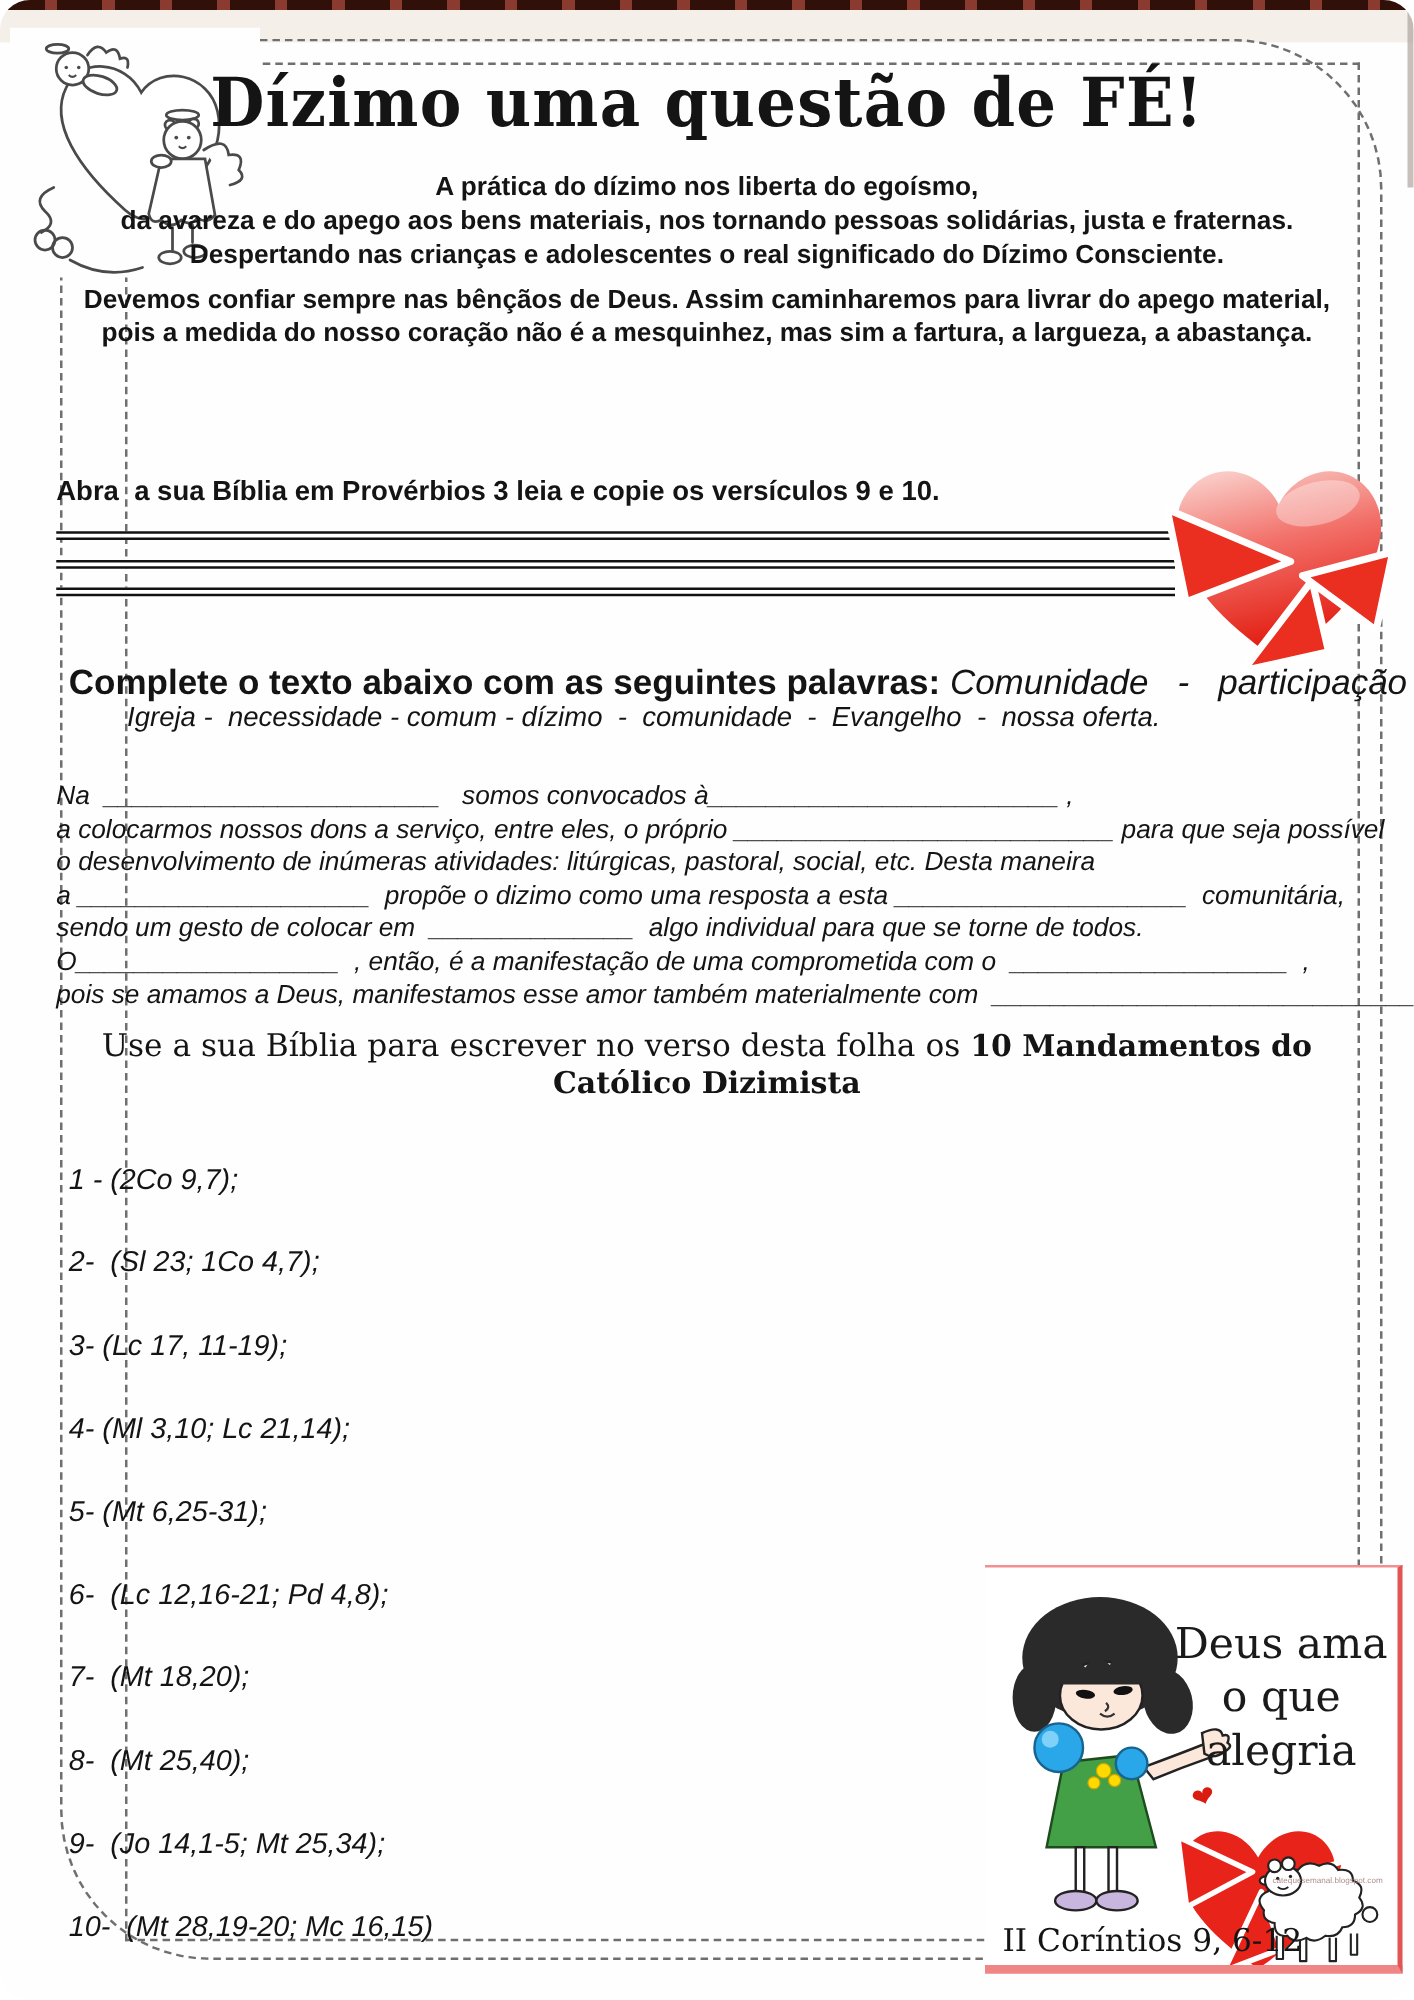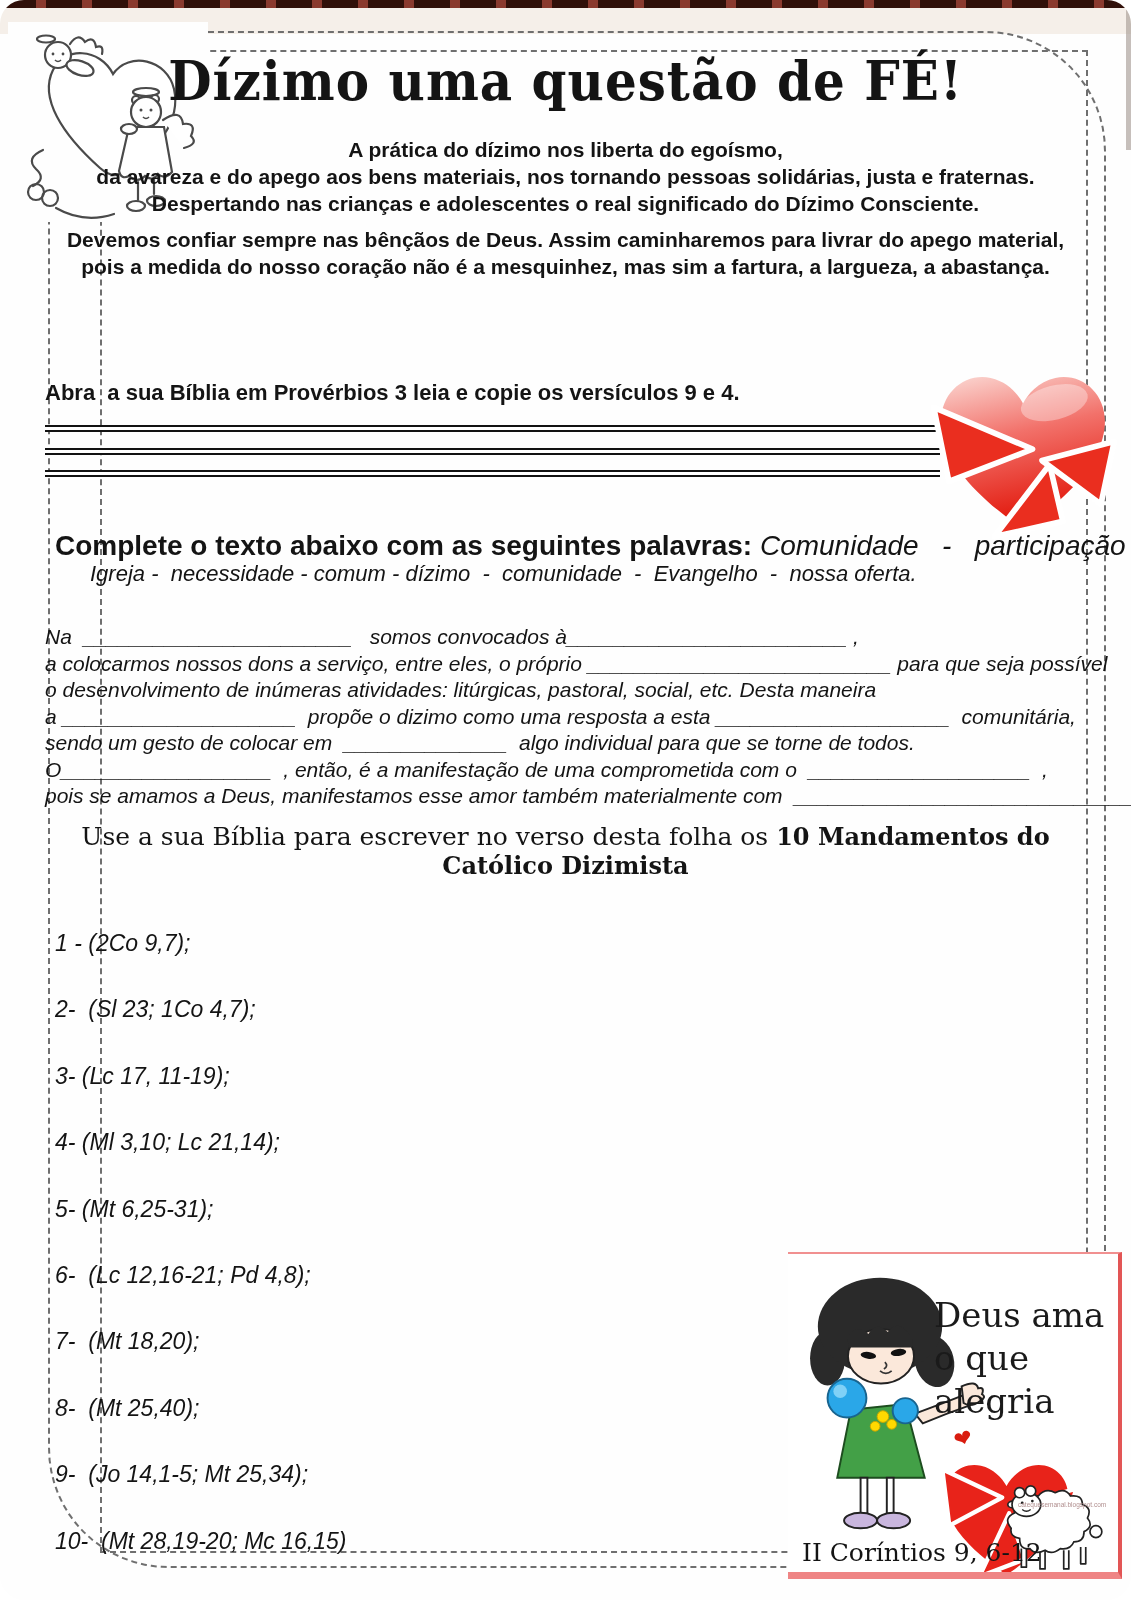--- a/index.html
+++ b/index.html
@@ -29,37 +29,37 @@
   .bible-prompt{position:absolute;left:45px;top:380px;font-weight:bold;font-size:22px;}
   .write-line{position:absolute;left:45px;width:895px;height:3px;
               border-top:2px solid #121212;border-bottom:2px solid #121212;background:#fff;}
   .wl1{top:425px;} .wl2{top:448px;} .wl3{top:470px;}
 
   .heart-gloss{position:absolute;left:928px;top:358px;}
 
   .complete-l1{position:absolute;left:55px;top:530px;font-size:28px;}
   .complete-l1 b{font-weight:bold;}
   .complete-l1 i,.complete-l2{font-style:italic;}
-  .complete-l2{position:absolute;left:90px;width:850px;top:561px;font-size:22px;}
+  .complete-l2{position:absolute;left:90px;width:850px;top:561px;text-align:center;font-size:22px;}
 
   .fill-para{position:absolute;left:45px;top:624px;font-style:italic;font-size:21px;line-height:26.5px;}
   .fill-para div{white-space:pre;}
 
   .mand-head{position:absolute;left:40px;right:40px;top:822px;text-align:center;}
   .mand-head .it{font-family:"DejaVu Serif",serif;font-size:25px;}
   .mand-head .bd{font-family:"DejaVu Serif",serif;font-weight:bold;font-size:24px;}
 
   .mand-list{position:absolute;left:55px;top:889px;}
   .mand-item{font-style:italic;font-size:23px;line-height:23px;margin-bottom:43.4px;white-space:pre;margin-top:43px;}
 
   
   .card{position:absolute;left:788px;top:1252px;width:330px;height:318px;background:#ffffff;
         border-top:2px solid #f19090;border-right:4px solid #e25555;border-bottom:7px solid #ef8585;
         overflow:hidden;z-index:6;}
-  .card-quote{position:absolute;right:2px;top:40px;width:182px;text-align:left;
+  .card-quote{position:absolute;right:2px;top:40px;width:182px;text-align:center;
               font-family:"DejaVu Serif",serif;font-size:34px;line-height:43px;color:#1a1a1a;}
   .girl{position:absolute;left:2px;top:12px;}
   .small-heart{position:absolute;left:166px;top:172px;color:#d91c0f;font-size:22px;
                transform:rotate(-18deg);font-family:"DejaVu Sans",sans-serif;}
   .pin-heart{position:absolute;left:136px;top:196px;}
   .sheep{position:absolute;left:202px;top:220px;}
   .watermark{position:absolute;left:230px;top:247px;font-size:6.5px;color:#b08e8e;z-index:9;}
   .card-ref{position:absolute;left:14px;top:284px;font-family:"DejaVu Serif",serif;font-size:25px;}
 </style>
 </head>
@@ -111,21 +111,21 @@
   <div class="intro i1">
     <div>A prática do dízimo nos liberta do egoísmo,</div>
     <div>da avareza e do apego aos bens materiais, nos tornando pessoas solidárias, justa e fraternas.</div>
     <div>Despertando nas crianças e adolescentes o real significado do Dízimo Consciente.</div>
   </div>
   <div class="intro i2">
     <div>Devemos confiar sempre nas bênçãos de Deus. Assim caminharemos para livrar do apego material,</div>
     <div>pois a medida do nosso coração não é a mesquinhez, mas sim a fartura, a largueza, a abastança.</div>
   </div>
 
-  <div class="bible-prompt pre">Abra  a sua Bíblia em Provérbios 3 leia e copie os versículos 9 e 4.</div>
+  <div class="bible-prompt pre">Abra  a sua Bíblia em Provérbios 3 leia e copie os versículos 9 e 10.</div>
   <div class="write-line wl1"></div>
   <div class="write-line wl2"></div>
   <div class="write-line wl3"></div>
 
   <svg class="heart-gloss" width="190" height="190" viewBox="0 0 200 200">
     <defs>
       <linearGradient id="hg" x1="0" y1="0" x2="0.25" y2="1">
         <stop offset="0" stop-color="#fbd9d4"></stop>
         <stop offset="0.45" stop-color="#f2716a"></stop>
         <stop offset="1" stop-color="#e2180c"></stop>

